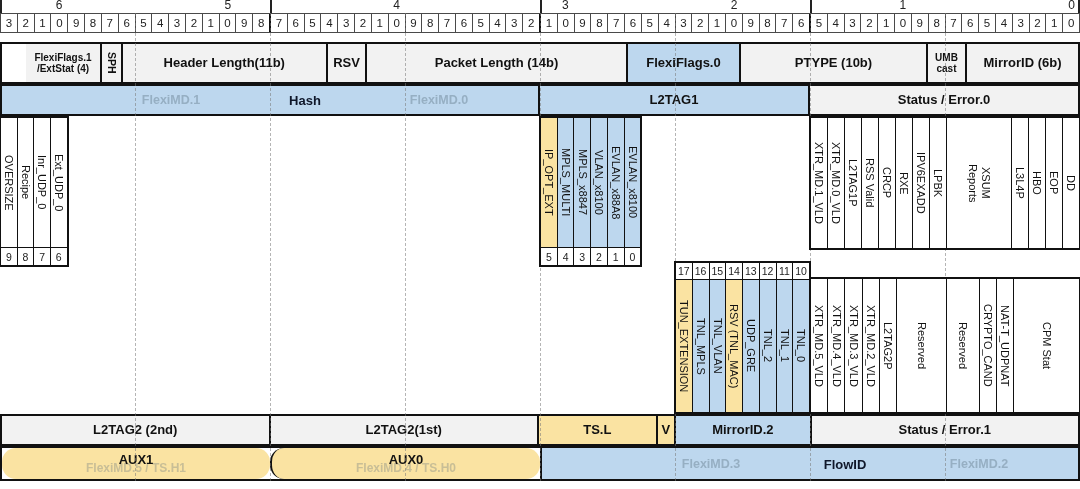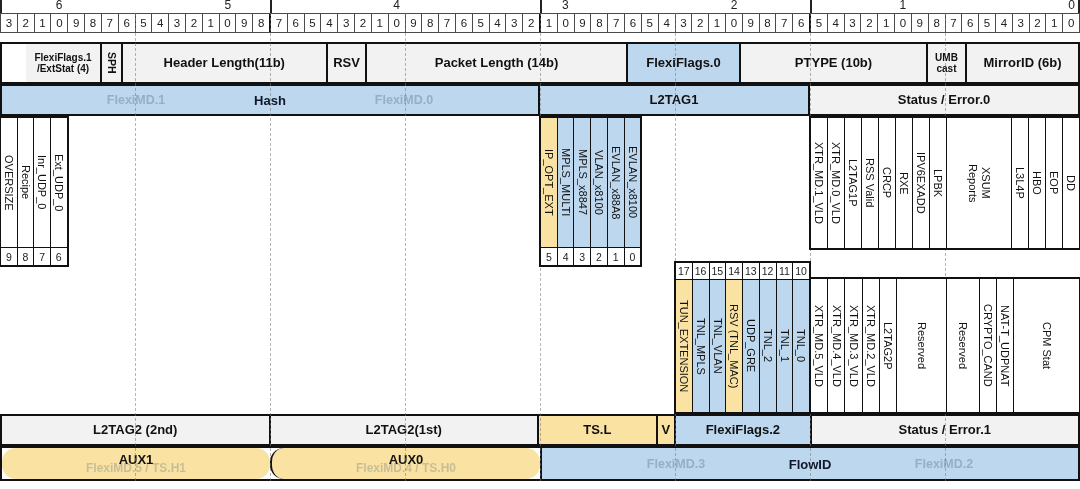--- a/index.html
+++ b/index.html
@@ -14,21 +14,21 @@
          font-size:11.5px;color:#222;box-sizing:border-box;}
   .rcell:first-child{border-left:none;}
   .rcell.heavy{border-left:2px solid #111;}
   .cell{position:relative;display:flex;align-items:center;justify-content:center;
         box-sizing:border-box;border-left:2px solid #111;overflow:hidden;}
   .cell:first-child{border-left:none;}
   .bg-gray{background:#F2F2F2;} .bg-blue{background:#BDD7EE;} .bg-tan{background:#FAE3A2;} .bg-white{background:#FFFFFF;}
   .lbl{font-weight:bold;font-size:13px;line-height:1.12;text-align:center;white-space:pre-line;}
   .lbl.small{font-size:10px;}
   .lbl.vert{writing-mode:vertical-rl;font-size:10.5px;}
-  .tri span{position:absolute;top:50%;transform:translate(-50%,-50%);white-space:nowrap;}
+  .tri span{position:absolute;top:50%;transform:translate(-50%,-50%);white-space:nowrap;margin-left:35px;}
   .tri .p25{left:25%;} .tri .p50{left:50%;} .tri .p75{left:75%;}
   .boldtxt{font-weight:bold;font-size:13px;color:#0f172a;}
   .ghost-blue{font-weight:bold;font-size:12.5px;color:#96AFC3;}
   .ghost-tan{font-weight:bold;font-size:12px;color:#C8BE96;}
   .auxcell{flex-direction:column;border-radius:14px;}
   .aux-main{font-weight:bold;font-size:13px;line-height:1;z-index:2;}
   .aux-sub{margin-top:-4px;line-height:1;}
   .fgroup{position:absolute;border:2px solid #111;box-sizing:border-box;display:flex;background:#fff;z-index:3;}
   .fcol{display:flex;flex-direction:column;box-sizing:border-box;border-left:1px solid #111;}
   .fcol:first-child{border-left:none;}
@@ -412,21 +412,21 @@
       <div class="cell bg-gray" style="flex: 16 1 0px;">
         <span class="lbl">L2TAG2(1st)</span>
       </div>
       <div class="cell bg-tan" style="flex: 7 1 0px;">
         <span class="lbl">TS.L</span>
       </div>
       <div class="cell bg-tan" style="flex: 1 1 0px;">
         <span class="lbl">V</span>
       </div>
       <div class="cell bg-blue" style="flex: 8 1 0px;">
-        <span class="lbl">FlexiFlags.2</span>
+        <span class="lbl">MirrorID.2</span>
       </div>
       <div class="cell bg-gray" style="flex: 16 1 0px;">
         <span class="lbl">Status / Error.1</span>
       </div>
     </div>
     <div class="band" style="top: 446px; height: 35px;">
       <div class="cell auxcell bg-tan" style="flex: 16 1 0px;">
         <span class="aux-main">AUX1</span>
         <span class="aux-sub ghost-tan">FlexiMD.5 / TS.H1</span>
       </div>

